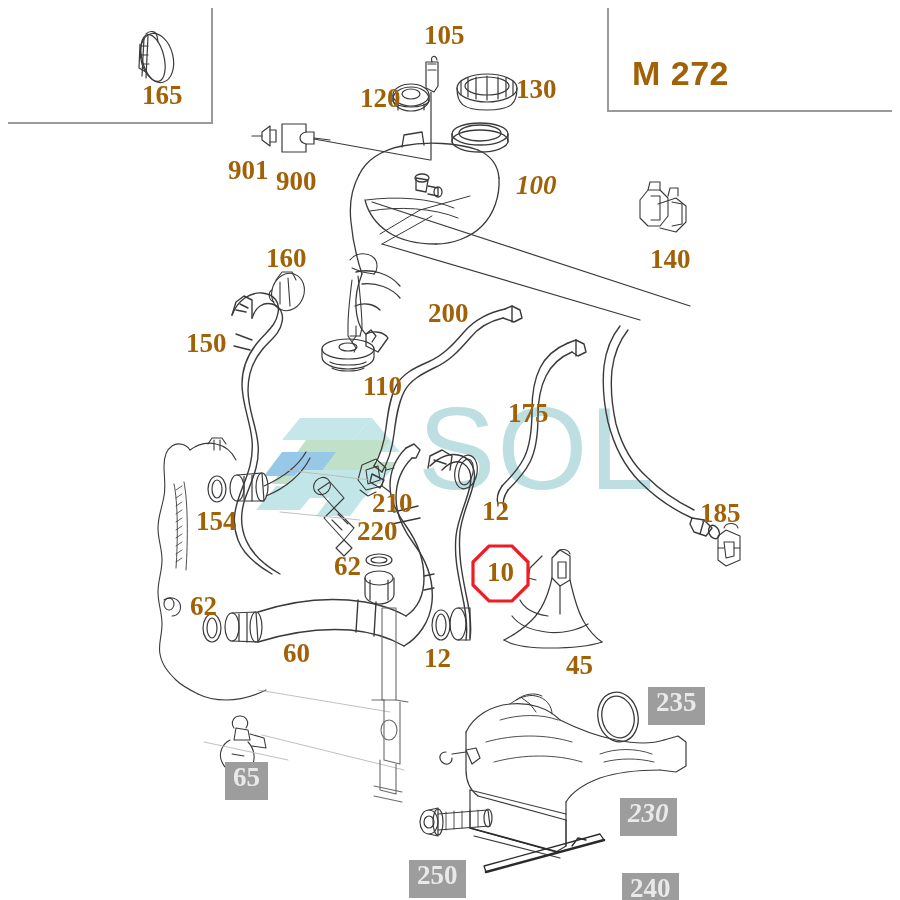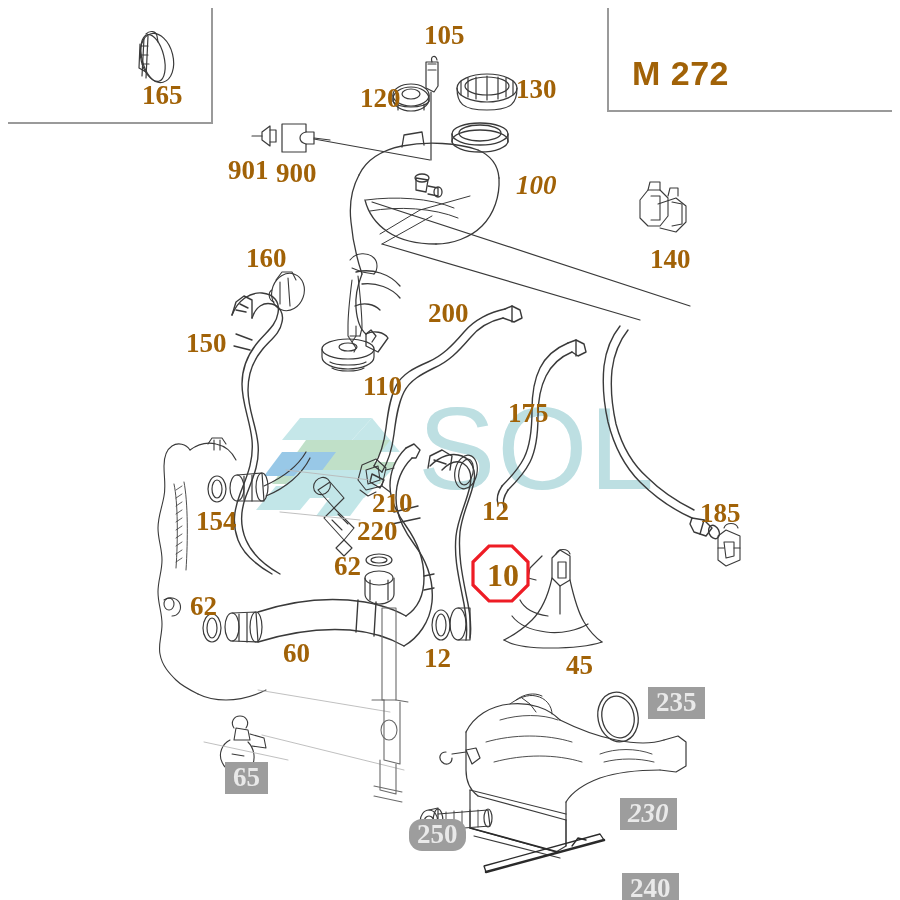--- a/index.html
+++ b/index.html
@@ -5,23 +5,23 @@
 <style>
   html,body{margin:0;padding:0;background:#ffffff;}
   body{width:900px;height:900px;overflow:hidden;
        font-family:"Liberation Sans", sans-serif;}
   #stage{position:relative;width:900px;height:900px;background:#fff;}
   #stage svg.layer{position:absolute;left:0;top:0;width:900px;height:900px;}
   .lbl{position:absolute;font-family:"Liberation Serif", serif;font-weight:bold;
        color:#a16207;line-height:1;white-space:nowrap;}
   .lbl.big{font-size:27px;}
   .lbl.title{font-family:"Liberation Sans",sans-serif;font-size:34px;font-weight:bold;letter-spacing:.5px;}
-  .lbl.boxed{background:#9d9d9d;color:#e9e9e9;padding:2px 8px 3px 8px;
+  .lbl.boxed{background:#9d9d9d;color:#e9e9e9;padding:2px 8px 9px 8px;
              font-family:"Liberation Serif",serif;font-weight:bold;font-size:27px;}
-  .lbl.circled{font-size:32px;}
+  .lbl.circled{font-size:27px;}
   .frameline{position:absolute;background:#9a9a9a;}
   .wm{position:absolute;pointer-events:none;}
 </style>
 </head>
 <body>
 
 <div id="stage">
 
   <div class="frameline" style="left:211px;top:8px;width:2px;height:116px;"></div>
   <div class="frameline" style="left:8px;top:122px;width:204px;height:2px;"></div>
@@ -408,23 +408,23 @@
 
   <div class="lbl title" style="left:632px;top:24px;margin-top:32px;">M 272</div>
 
   <div class="lbl big" style="left:142px;top:82px;">165</div>
 
   <div class="lbl big" style="left:424px;top:22px;">105</div>
   <div class="lbl big" style="left:360px;top:85px;">120</div>
   <div class="lbl big" style="left:516px;top:76px;">130</div>
   <div class="lbl big" style="left:516px;top:172px;font-style:italic;">100</div>
   <div class="lbl big" style="left:228px;top:157px;">901</div>
-  <div class="lbl big" style="left:276px;top:160px;text-align:right;">900</div>
+  <div class="lbl big" style="left:276px;top:168px;text-align:right;">900</div>
   <div class="lbl big" style="left:650px;top:246px;">140</div>
-  <div class="lbl big" style="left:246px;top:245px;">160</div>
+  <div class="lbl big" style="left:266px;top:245px;">160</div>
   <div class="lbl big" style="left:186px;top:330px;">150</div>
   <div class="lbl big" style="left:363px;top:373px;">110</div>
   <div class="lbl big" style="left:428px;top:300px;">200</div>
   <div class="lbl big" style="left:508px;top:400px;">175</div>
   <div class="lbl big" style="left:196px;top:508px;">154</div>
   <div class="lbl big" style="left:372px;top:490px;">210</div>
   <div class="lbl big" style="left:357px;top:518px;">220</div>
   <div class="lbl big" style="left:482px;top:498px;">12</div>
   <div class="lbl big" style="left:334px;top:553px;">62</div>
   <div class="lbl big" style="left:190px;top:593px;">62</div>
@@ -432,15 +432,15 @@
   <div class="lbl big" style="left:424px;top:645px;">12</div>
   <div class="lbl big" style="left:566px;top:652px;">45</div>
   <div class="lbl big" style="left:700px;top:500px;">185</div>
 
   <div class="lbl circled" style="left:487px;top:559px;">10</div>
 
   <div class="lbl boxed" style="left:225px;top:762px;text-align:right;">65</div>
   <div class="lbl boxed" style="left:648px;top:687px;">235</div>
   <div class="lbl boxed" style="left:620px;top:798px;font-style:italic;">230</div>
   <div class="lbl boxed" style="left:622px;top:841px;margin-top:32px;">240</div>
-  <div class="lbl boxed" style="left:409px;top:819px;border-radius:13px;">250</div>
+  <div class="lbl boxed" style="left:409px;top:860px;">250</div>
 
 </div>
 
 </body></html>

